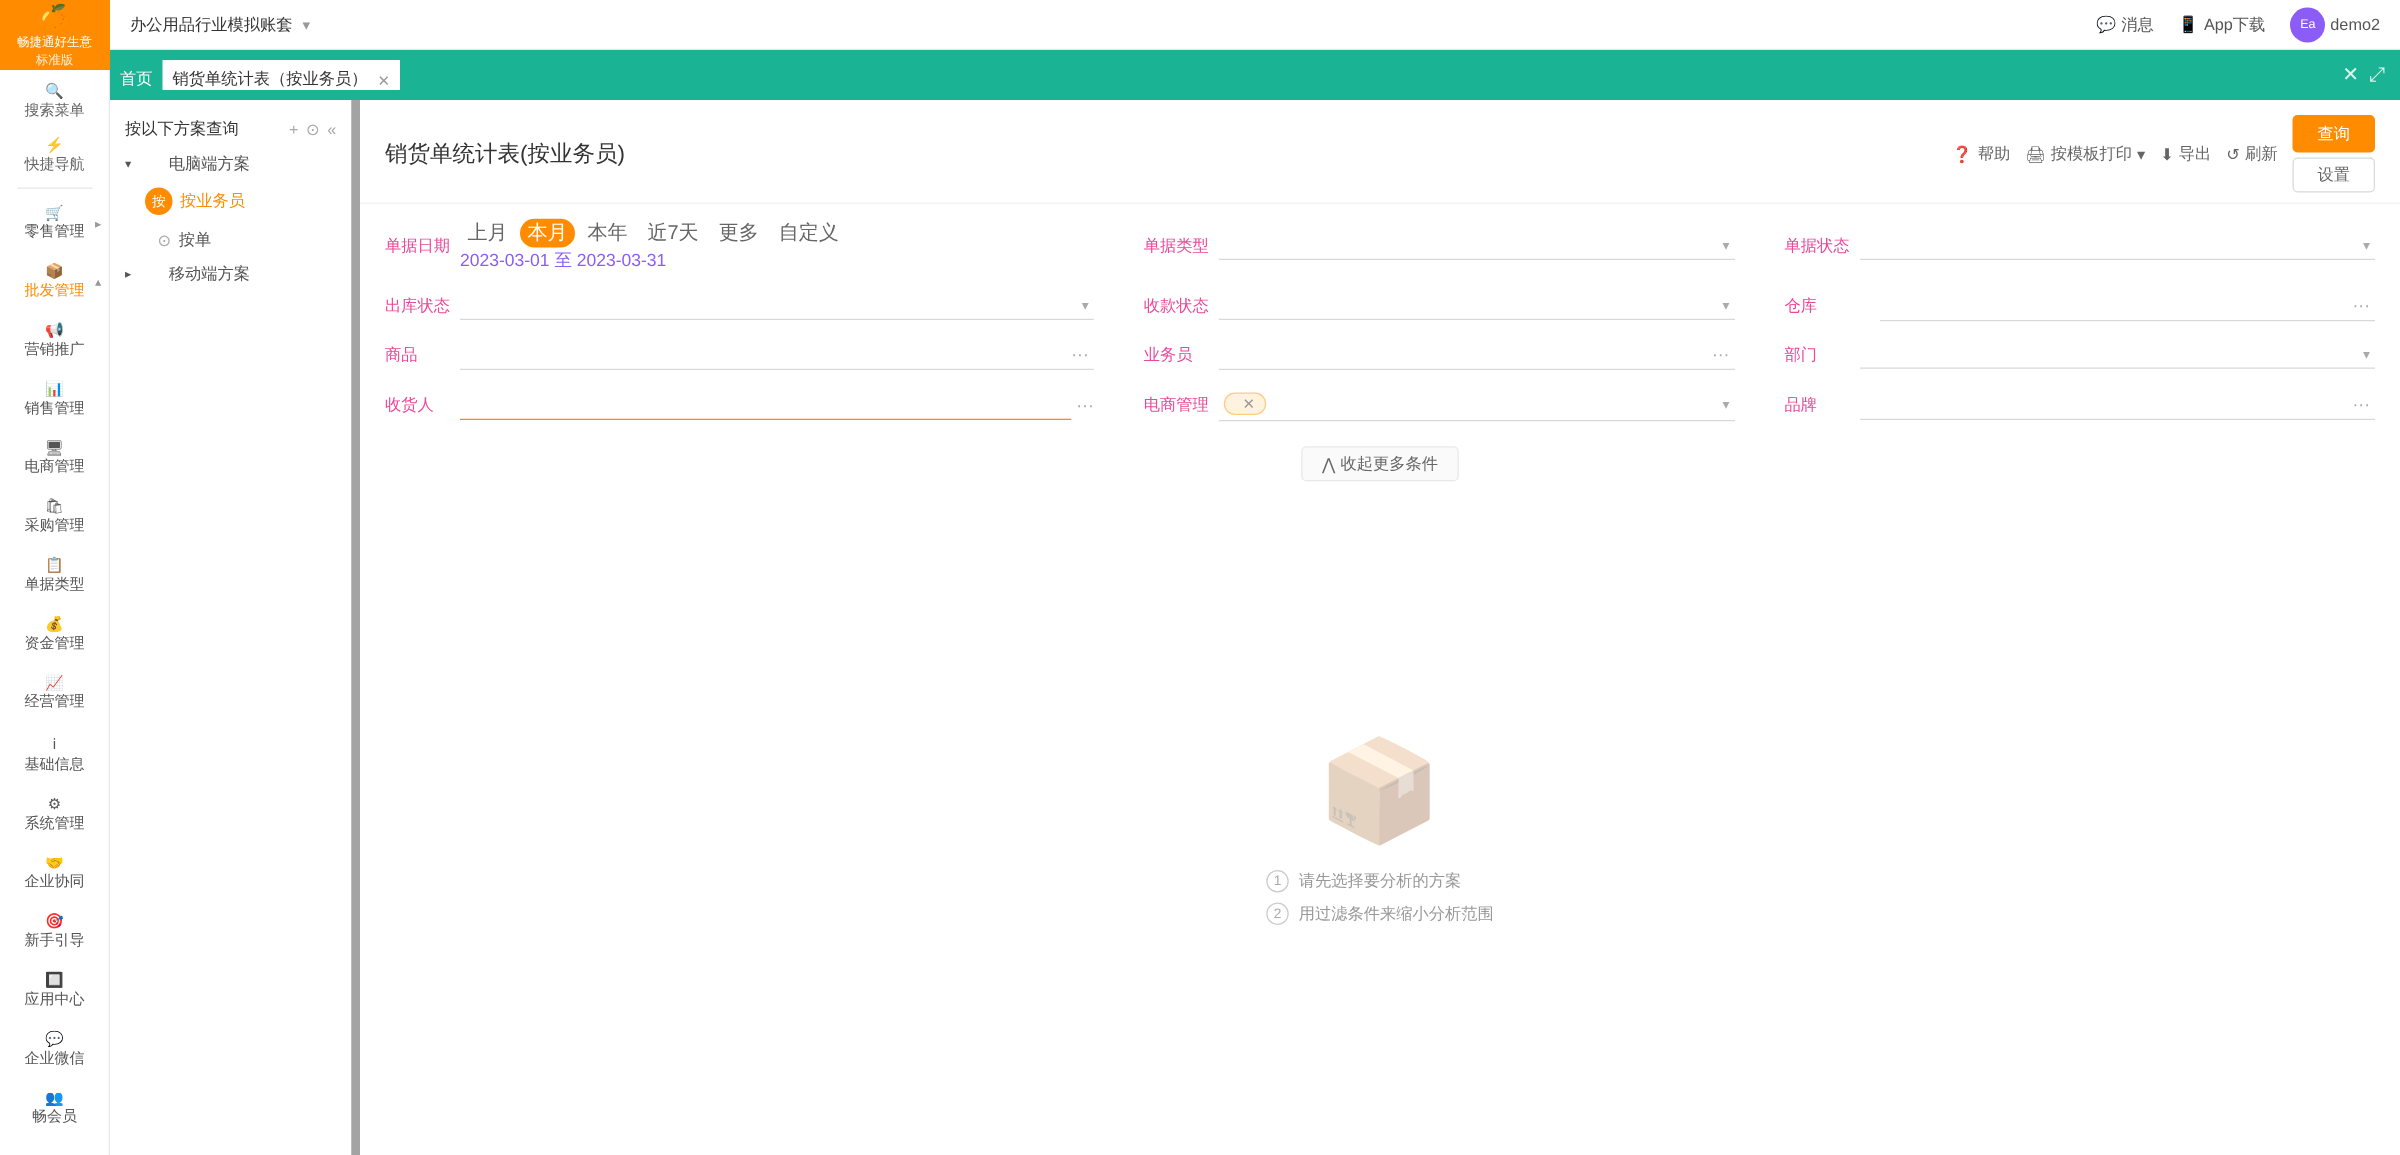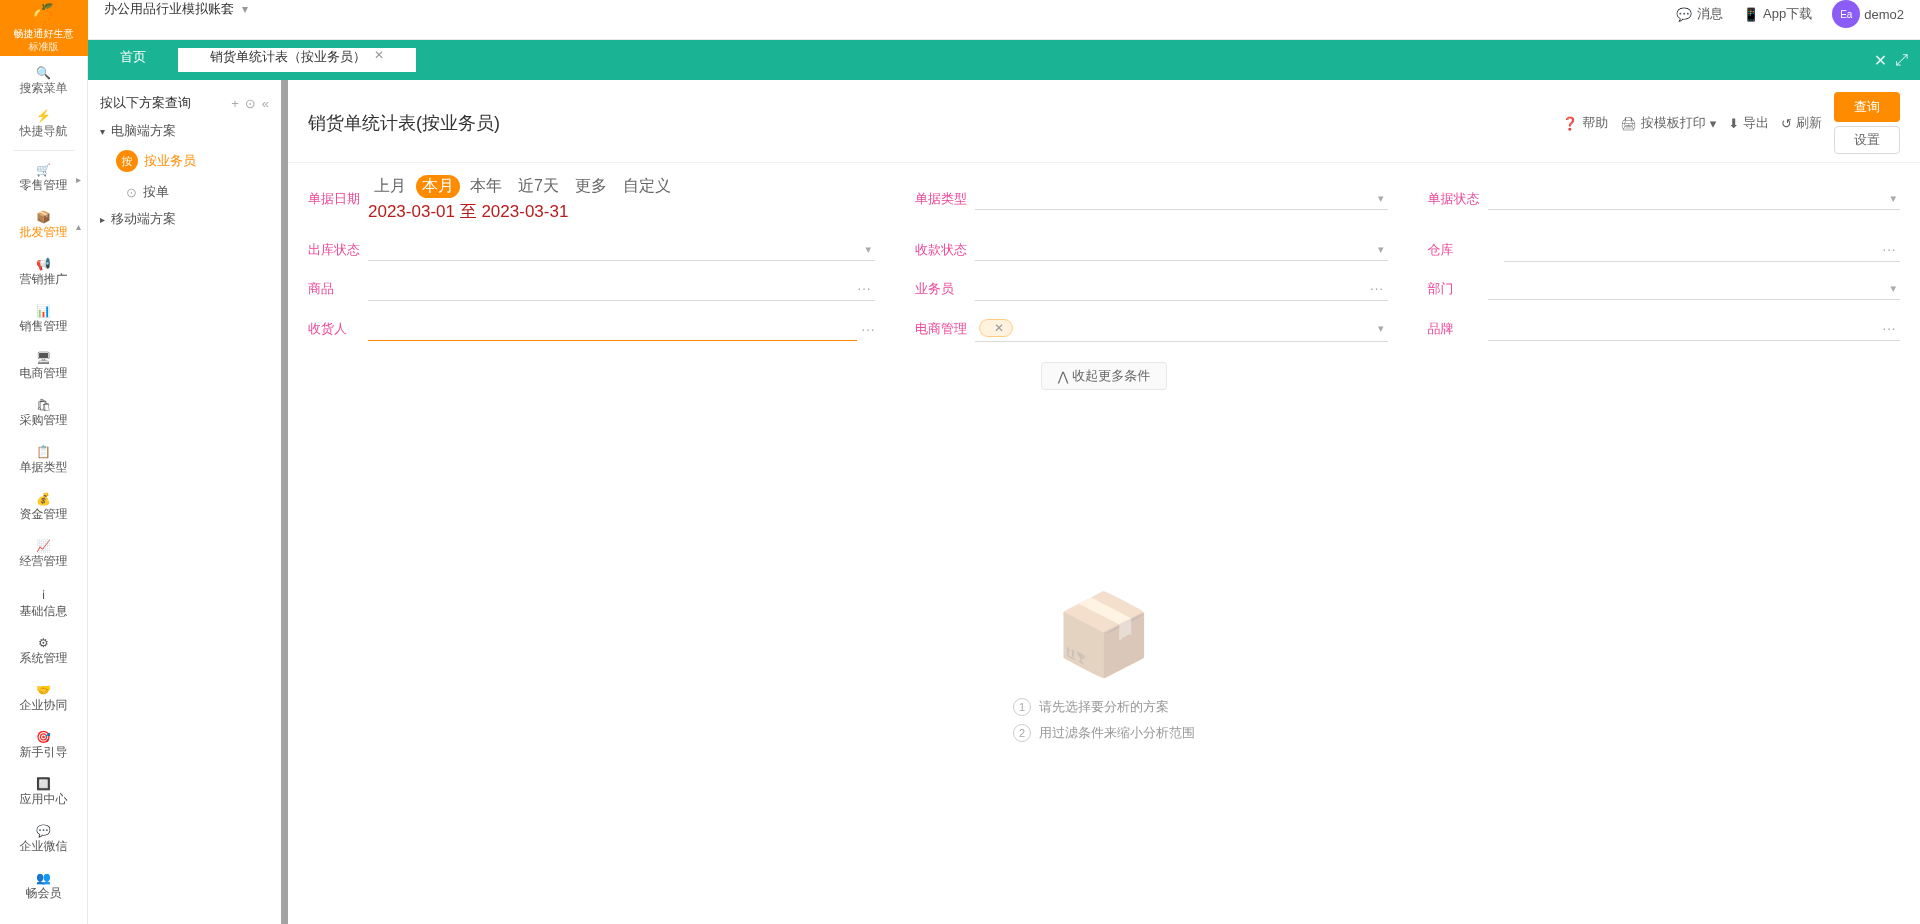--- a/index.html
+++ b/index.html
@@ -16,50 +16,50 @@
     .sidebar-quicknav { padding: 6px 0; color: #666; font-size: 12px; cursor: pointer; text-align: center; width: 100%; display: flex; flex-direction: column; align-items: center; }
     .sidebar-divider { width: 60px; height: 1px; background: #e8e8e8; margin: 4px auto; }
     .sidebar-item { padding: 8px 0; color: #555; font-size: 12px; cursor: pointer; text-align: center; width: 100%; display: flex; flex-direction: column; align-items: center; position: relative; }
     .sidebar-item.active { color: #ff8c00; }
     .sidebar-item .arrow { font-size: 10px; color: #999; position: absolute; right: 6px; top: 50%; transform: translateY(-50%); }
 
     
     .main-area { flex: 1; display: flex; flex-direction: column; overflow: hidden; }
 
     
-    .top-header { height: 40px; background: #fff; border-bottom: 1px solid #e8e8e8; display: flex; align-items: flex-start; padding: 0 16px; justify-content: space-between; }
+    .top-header { height: 40px; background: #fff; border-bottom: 1px solid #e8e8e8; display: flex; align-items: center; padding: 0 16px; justify-content: space-between; }
     .header-left { display: flex; align-items: center; gap: 8px; font-size: 13px; color: #555; }
     .header-breadcrumb { color: #333; }
     .header-dropdown { color: #999; cursor: pointer; font-size: 12px; }
     .header-right { display: flex; align-items: center; gap: 20px; font-size: 13px; color: #555; }
     .header-right-item { display: flex; align-items: center; gap: 4px; cursor: pointer; }
     .user-avatar { width: 28px; height: 28px; border-radius: 50%; background: #8b5cf6; display: flex; align-items: center; justify-content: center; color: white; font-size: 11px; overflow: hidden; }
 
     
     .tab-bar { height: 40px; background: #1ab394; display: flex; align-items: center; padding: 0 0; }
-    .tab-item { height: 24px; display: flex; align-items: flex-start; padding: 0 32px; cursor: pointer; font-size: 13px; color: rgba(255,255,255,0.85); position: relative; }
+    .tab-item { height: 24px; display: flex; align-items: flex-end; padding: 0 8px; cursor: pointer; font-size: 13px; color: rgba(255,255,255,0.85); position: relative; }
     .tab-item.active { background: #fff; color: #333; }
     .tab-item .tab-close { margin-left: 8px; color: #999; font-size: 12px; cursor: pointer; }
     .tab-home { color: white; }
     .tab-bar-actions { margin-left: auto; display: flex; align-items: center; gap: 8px; padding-right: 12px; }
     .tab-bar-action { color: rgba(255,255,255,0.85); cursor: pointer; font-size: 16px; }
 
     
     .page-content { flex: 1; background: #f5f5f5; overflow-y: auto; display: flex; }
 
     
     .left-panel { width: 200px; background: #fff; border-right: 7px solid #a3a3a3; padding: 8px 0; flex-shrink: 0; }
     .left-panel-header { display: flex; align-items: center; padding: 6px 12px; font-size: 13px; color: #333; gap: 8px; }
     .left-panel-header .title { flex: 1; }
     .left-panel-header .icons { display: flex; gap: 6px; color: #aaa; }
     .left-panel-header .icons span { cursor: pointer; }
     .scheme-group { }
     .scheme-group-header { display: flex; align-items: center; padding: 4px 12px; color: #555; font-size: 13px; cursor: pointer; }
     .scheme-group-header .arrow { margin-right: 6px; font-size: 10px; }
-    .scheme-group-header .label { flex: 1; }
+    .scheme-group-header .label { flex: 1; margin-left: 24px; }
     .scheme-item { padding: 6px 12px 6px 28px; font-size: 13px; color: #555; cursor: pointer; display: flex; align-items: center; gap: 6px; }
     .scheme-item.active { color: #ff8c00; }
     .scheme-item .dot { width: 22px; height: 22px; border-radius: 50%; background: #ff8c00; color: white; font-size: 11px; display: flex; align-items: center; justify-content: center; flex-shrink: 0; }
     .scheme-sub-item { padding: 5px 12px 5px 38px; font-size: 13px; color: #555; cursor: pointer; display: flex; align-items: center; gap: 6px; }
 
     
     .right-content { flex: 1; display: flex; flex-direction: column; background: #fff; }
 
     
     .page-header { padding: 12px 20px 8px; display: flex; align-items: center; justify-content: space-between; border-bottom: 1px solid #f0f0f0; }
@@ -77,21 +77,21 @@
     .filter-input { flex: 1; border: none; border-bottom: 1px solid #d9d9d9; padding: 4px 8px 4px 4px; font-size: 13px; color: #333; outline: none; background: transparent; }
     .filter-input.active { border-bottom-color: #ff8c00; }
     .filter-select { flex: 1; border: none; border-bottom: 1px solid #d9d9d9; padding: 4px 4px; font-size: 13px; color: #333; background: transparent; display: flex; align-items: center; justify-content: space-between; cursor: pointer; }
     .filter-select-placeholder { color: #bbb; }
     .filter-select-arrow { color: #aaa; font-size: 11px; margin-left: 4px; }
     .filter-select-dots { color: #aaa; font-size: 14px; margin-left: 4px; cursor: pointer; }
     .filter-date-container { flex: 1; display: flex; flex-direction: column; }
     .filter-date-btns { display: flex; gap: 4px; margin-bottom: 2px; align-items: center; }
     .date-btn { padding: 1px 6px; border-radius: 3px; font-size: 16px; cursor: pointer; background: transparent; border: none; color: #666; }
     .date-btn.active { background: #ff8c00; color: white; border-radius: 12px; }
-    .filter-date-value { font-size: 17px; color: #b91c1c; }
+    .filter-date-value { font-size: 14px; color: #8b5cf6; }
     .filter-badge-x { display: inline-flex; align-items: center; gap: 4px; background: #fff3e0; border: 1px solid #ffcc80; border-radius: 12px; padding: 1px 8px; font-size: 12px; color: #ff8c00; }
     .filter-badge-x .x { cursor: pointer; color: #999; margin-left: 2px; }
 
     
     .collapse-bar { display: flex; justify-content: center; padding: 6px 0 12px; }
     .collapse-btn { display: flex; align-items: center; gap: 4px; font-size: 13px; color: #666; cursor: pointer; border: 1px solid #e8e8e8; border-radius: 4px; padding: 4px 16px; background: #fafafa; }
 
     
     .empty-state { flex: 1; display: flex; align-items: center; justify-content: center; flex-direction: column; gap: 16px; padding: 60px 0; }
     .empty-hints { list-style: none; }

